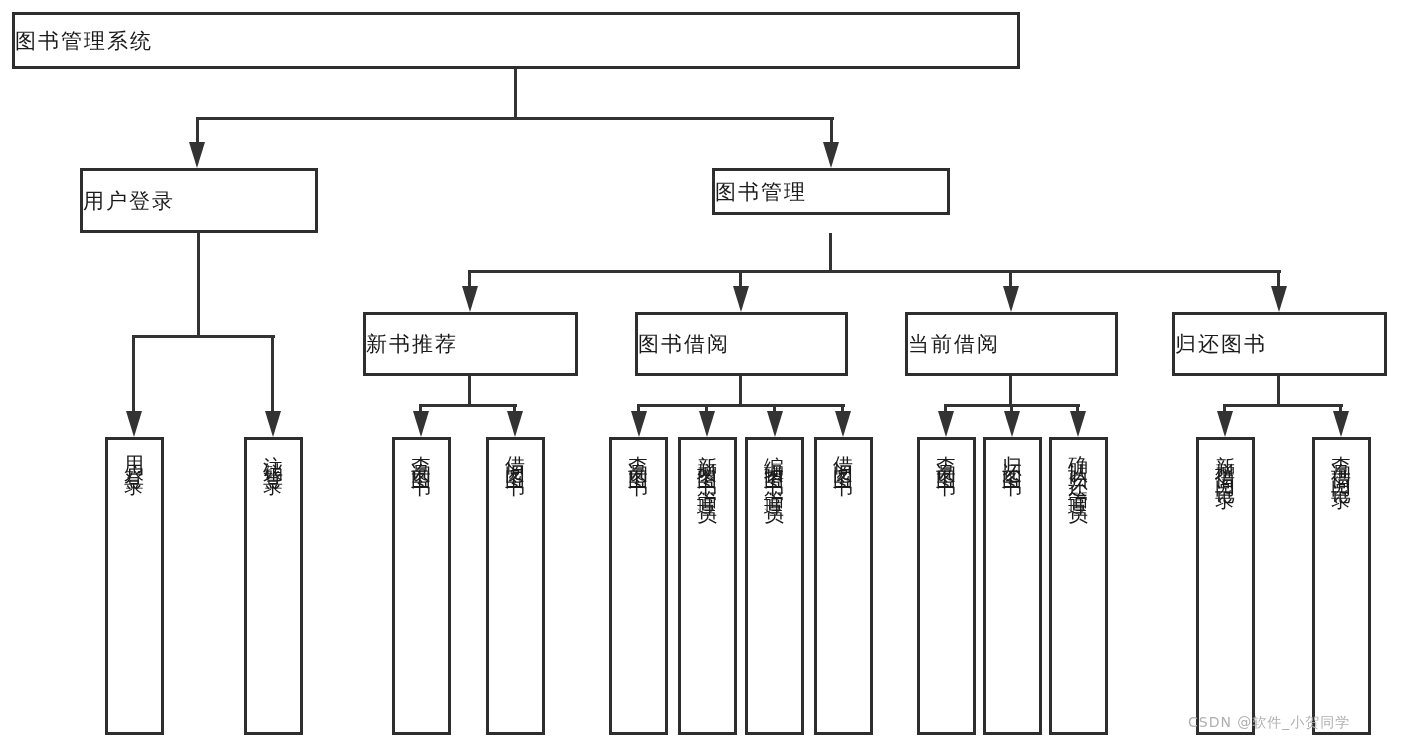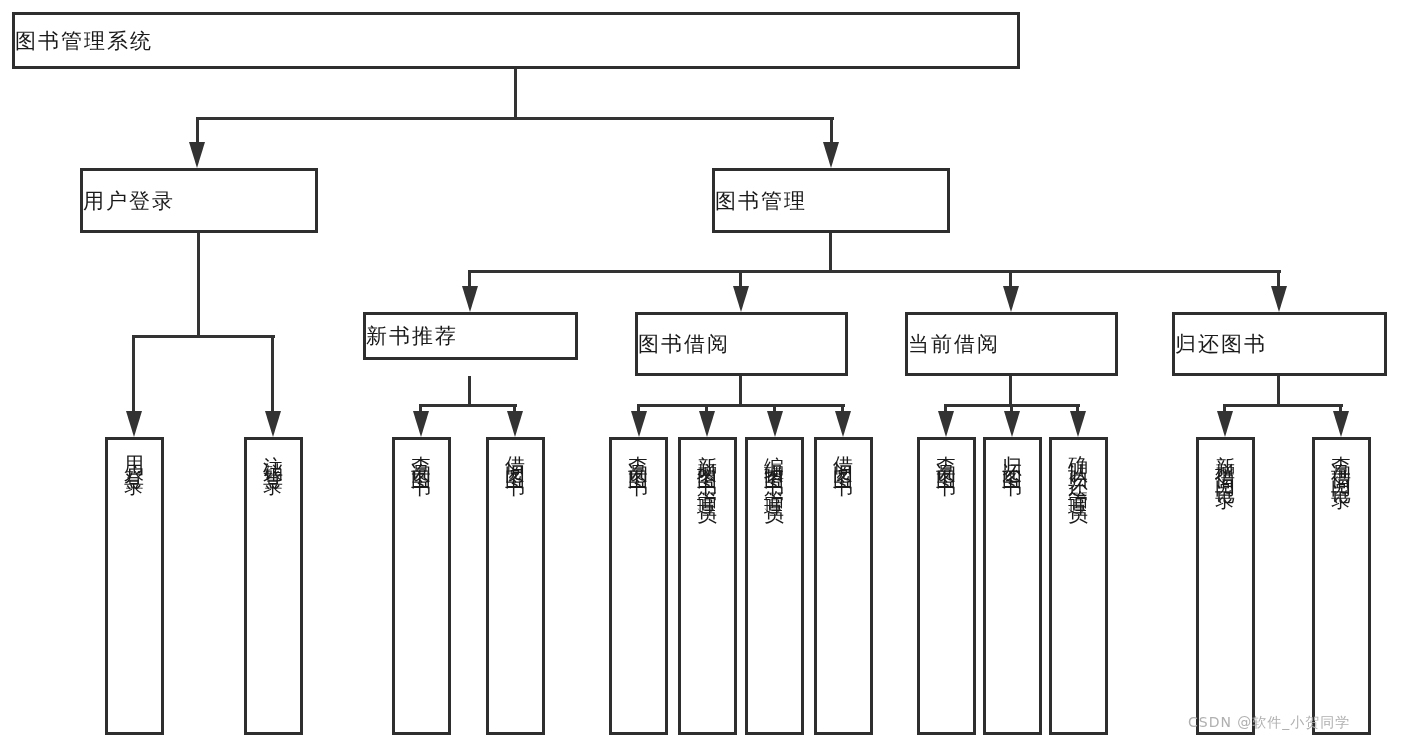--- a/index.html
+++ b/index.html
@@ -49,25 +49,25 @@
 
 <div id="stage">
 
   <div class="node h" style="left:12px;top:12px;width:1008px;height:57px">
     <span>图书管理系统</span>
   </div>
 
   <div class="node h" style="left:80px;top:168px;width:238px;height:65px">
     <span>用户登录</span>
   </div>
-  <div class="node h" style="left:712px;top:168px;width:238px;height:65px">
+  <div class="node h" style="left:712px;top:168px;width:238px;height:47px">
     <span>图书管理</span>
   </div>
 
-  <div class="node h" style="left:363px;top:312px;width:215px;height:48px">
+  <div class="node h" style="left:363px;top:312px;width:215px;height:64px">
     <span>新书推荐</span>
   </div>
   <div class="node h" style="left:905px;top:312px;width:213px;height:64px">
     <span>当前借阅</span>
   </div>
   <div class="node h" style="left:635px;top:312px;width:213px;height:64px">
     <span>图书借阅</span>
   </div>
   <div class="node h" style="left:1172px;top:312px;width:215px;height:64px">
     <span>归还图书</span>

